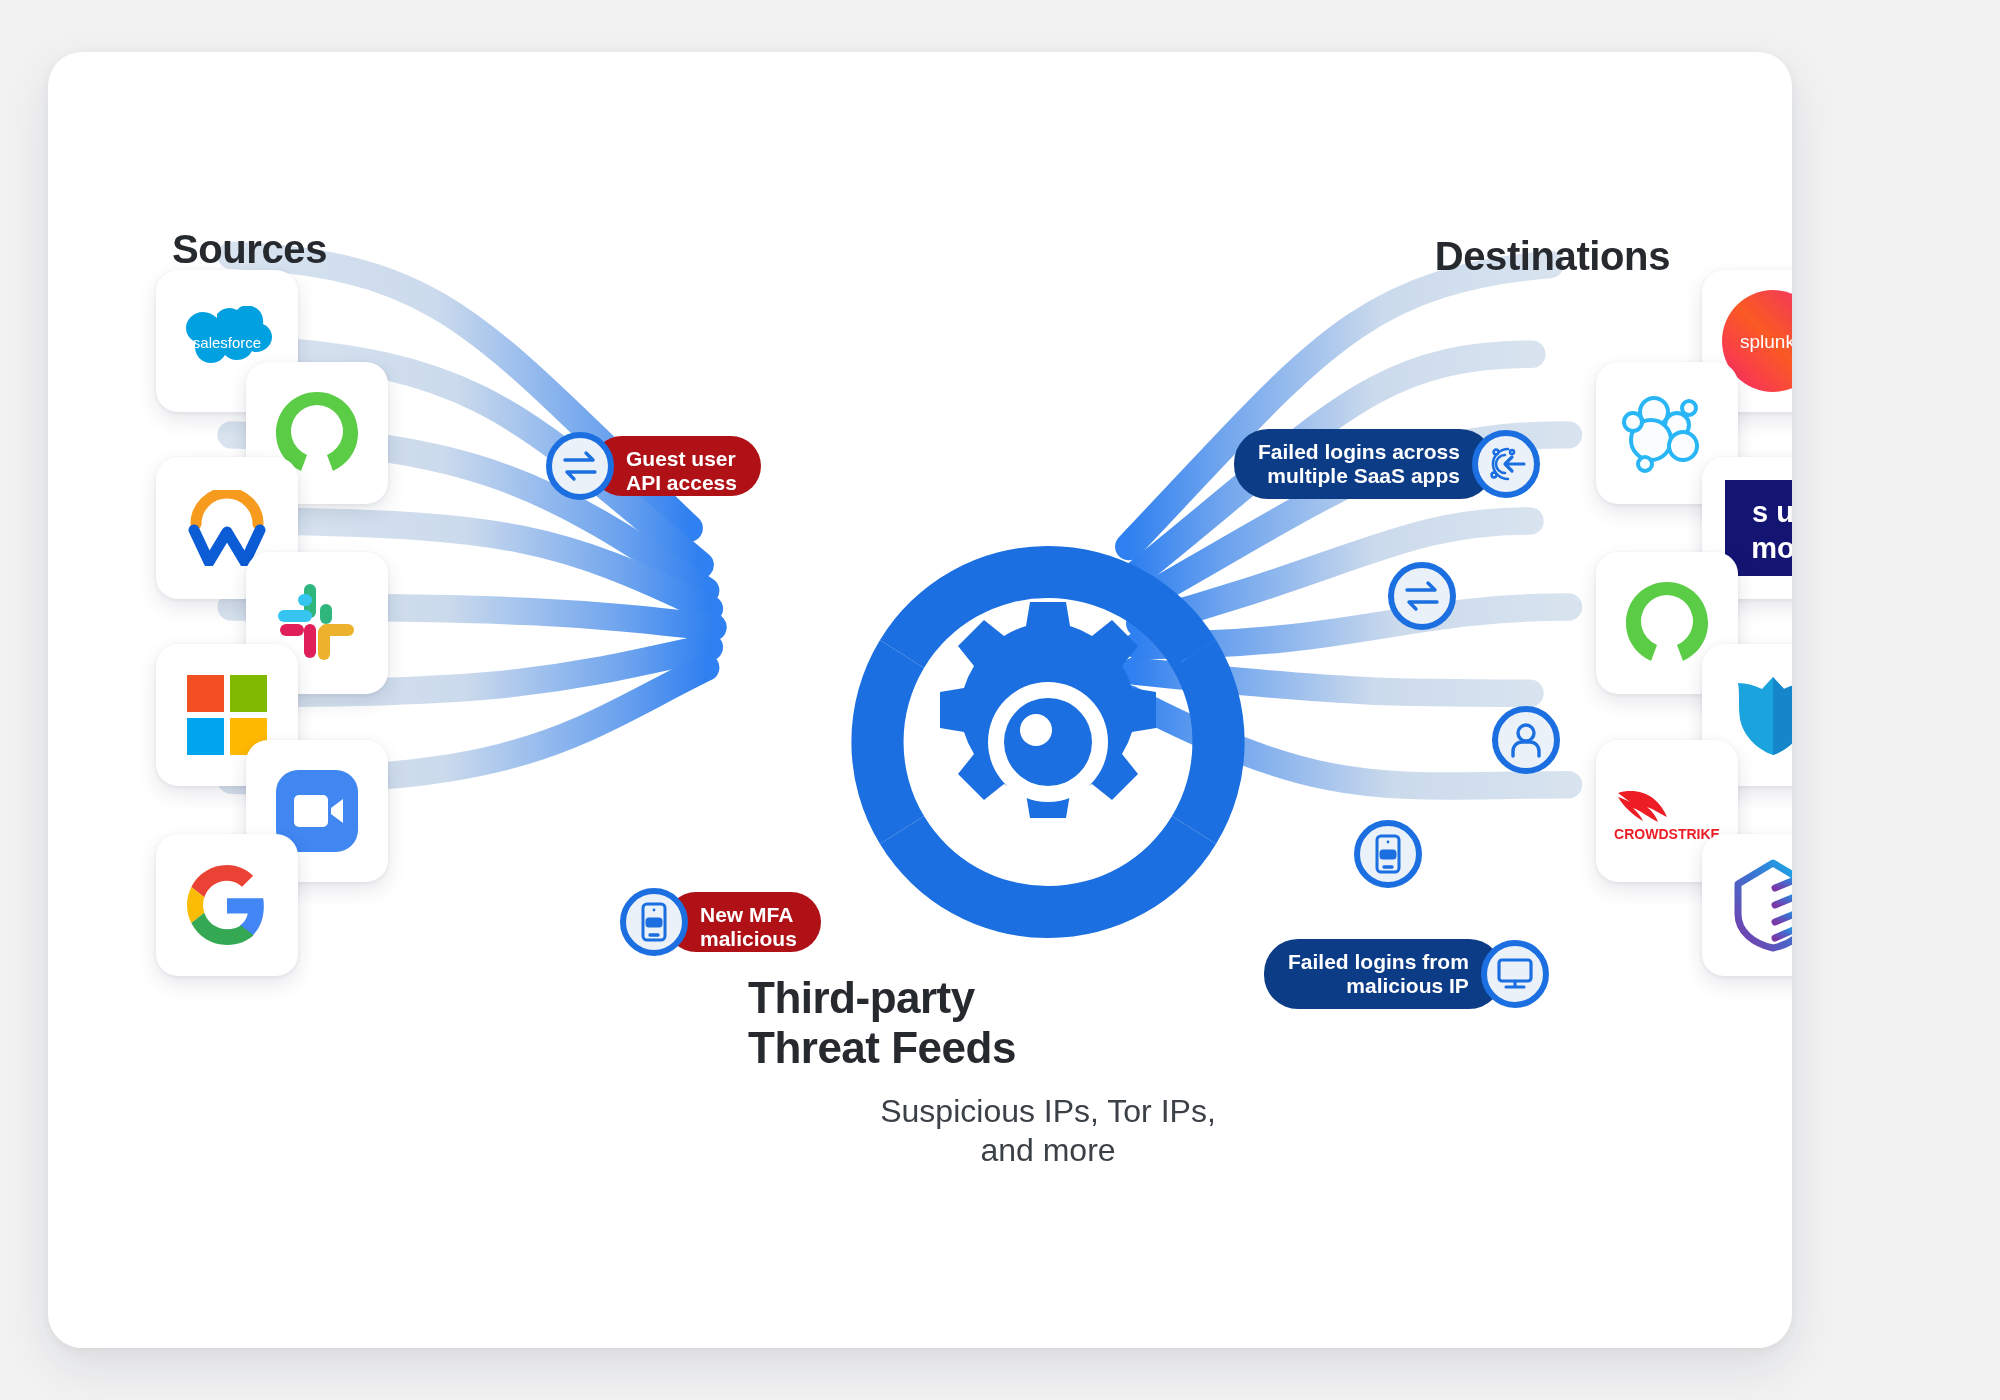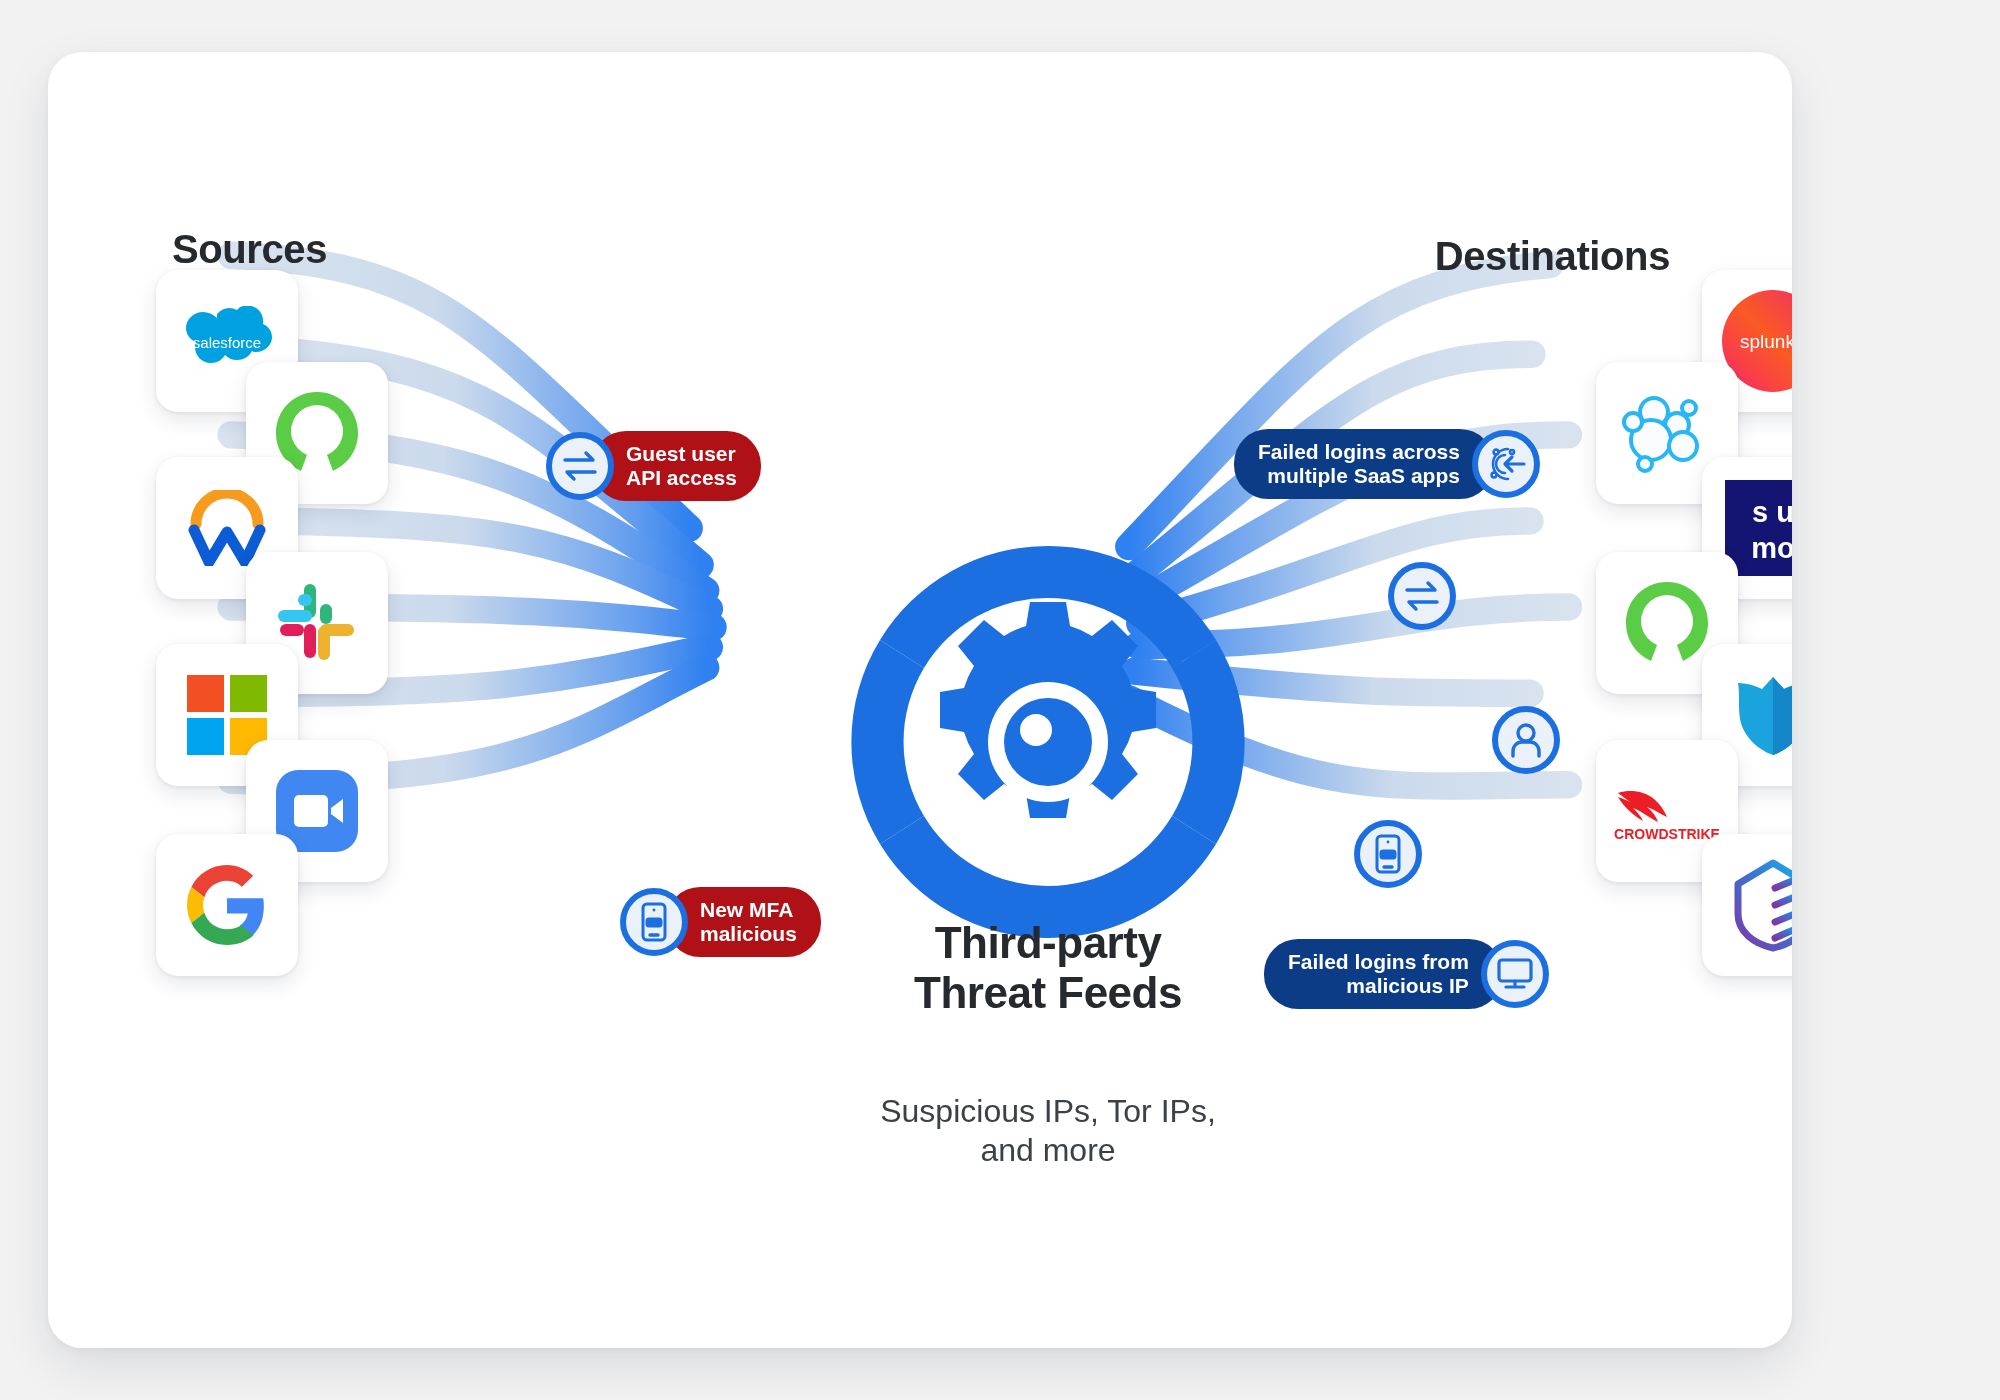--- a/index.html
+++ b/index.html
@@ -53,40 +53,40 @@
     box-sizing:border-box;
     display:flex;align-items:center;justify-content:center;
     z-index:3;
     flex:0 0 auto;
   }
   .event .pill{
     color:#fff;
     font-weight:bold;
     font-size:21px;
     line-height:1.12;
-    padding:11px 24px 11px 34px;
+    padding:11px 24px 2px 34px;
     border-radius:34px;
     margin-left:-22px;
     white-space:pre-line;
     z-index:2;
   }
   .event.red .pill{background:#b01116;}
   .event.navy .pill{background:#0d3c87;}
   .event.right{flex-direction:row-reverse;}
   .event.right .pill{
     margin-left:0;margin-right:-22px;
     padding:11px 34px 11px 24px;
     text-align:right;
   }
 
   
   .hub{position:absolute;left:800px;top:490px;width:400px;height:400px;}
   .hub-title{
-    position:absolute;left:700px;top:866px;width:600px;
-    text-align:center;
+    position:absolute;left:700px;top:921px;width:600px;
+    text-align:left;
     font-size:44px;font-weight:bold;color:#26292e;
     line-height:1.14;letter-spacing:-.5px;
     white-space:pre-line;
   }
   .hub-sub{
     position:absolute;left:700px;top:1040px;width:600px;
     text-align:center;
     font-size:32px;color:#3c4148;
     line-height:1.22;
     white-space:pre-line;

